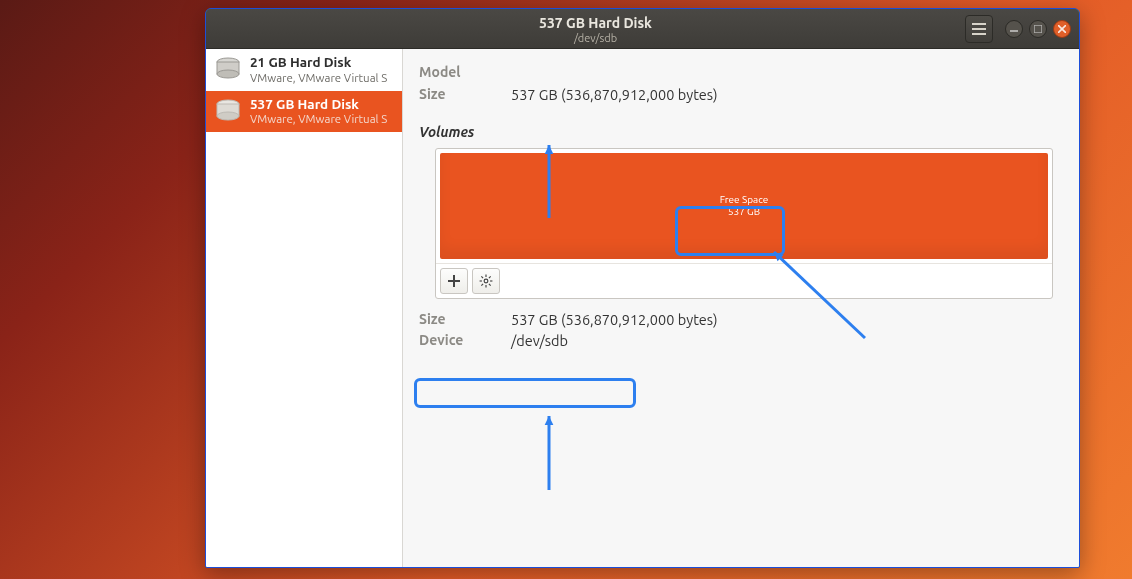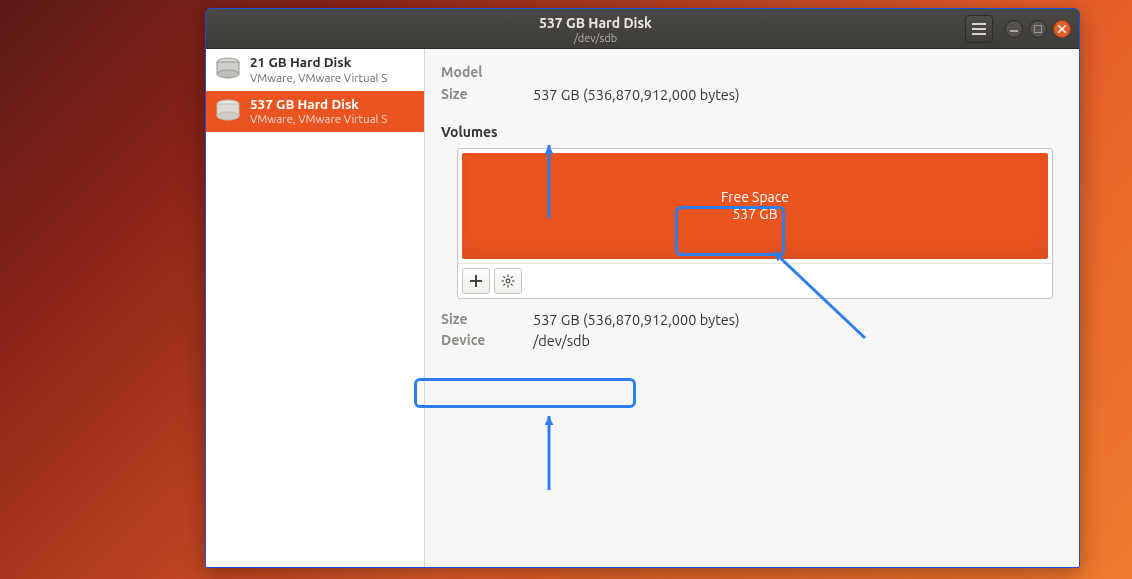--- a/index.html
+++ b/index.html
@@ -59,21 +59,21 @@
     border:1px solid #2b2a26;
     display:flex; align-items:center; justify-content:center;
     cursor:pointer;
   }
   .wc svg { opacity:.65; }
   .wc-close { background:#e05f29; border-color:#9a3a14;}
   .wc-close svg { opacity:.85; }
 
   .content { flex:1 1 auto; display:flex; min-height:0;}
   .sidebar {
-    width:219px;
+    width:197px;
     background:#ffffff;
     border-right:1px solid #d9d7d3;
     display:flex; flex-direction:column;
     padding-top:0;
   }
   .disk-item {
     display:flex; align-items:flex-start; gap:8px;
     padding:6px 8px 7px 8px;
     cursor:pointer;
   }
@@ -95,41 +95,41 @@
   .info-row { display:flex; align-items:flex-start; padding:3px 0;}
   .info-label {
     width:92px; text-align:left;
     color:#8c8a85; font-size:14px;
     padding-right:10px;
     font-weight:bold;
   }
   .info-value { font-size:14.5px; color:#333; }
   .info-value a { color:#2a5a8a; text-decoration:none; border-bottom:1px solid #2a5a8a; cursor:pointer;}
 
-  .section-title { font-weight:700; color:#333; margin:18px 0 8px 6px; font-size:14px;}
+  .section-title { font-weight:700; color:#333; margin:18px 0 8px 6px; font-size:14px;font-style:italic;}
 
   .vol-area {
     margin:0 2px 0 22px;
     border:1px solid #c9c6c1;
     border-radius:3px;
     background:#fff;
   }
   .vol-block {
     height:106px;
     margin:4px;
     background:#e95420;
     border-radius:2px;
     position:relative;
     color:#fff;
     display:flex; align-items:center; justify-content:center;
     text-align:center;
     box-shadow: inset 0 -10px 14px rgba(0,0,0,.06);
     cursor:pointer;
   }
-  .vol-block .vname { font-size:14px; line-height:1.25;}
+  .vol-block .vname { font-size:10px; line-height:1.25;}
   .vol-toolbar {
     display:flex; gap:4px; padding:4px; border-top:1px solid #e7e4df;
   }
   .vt-btn {
     width:28px; height:26px;
     border:1px solid #c9c6c1;
     background:linear-gradient(#fdfdfc,#efeeea);
     border-radius:3px;
     display:flex; align-items:center; justify-content:center;
     color:#4a4a4a;

